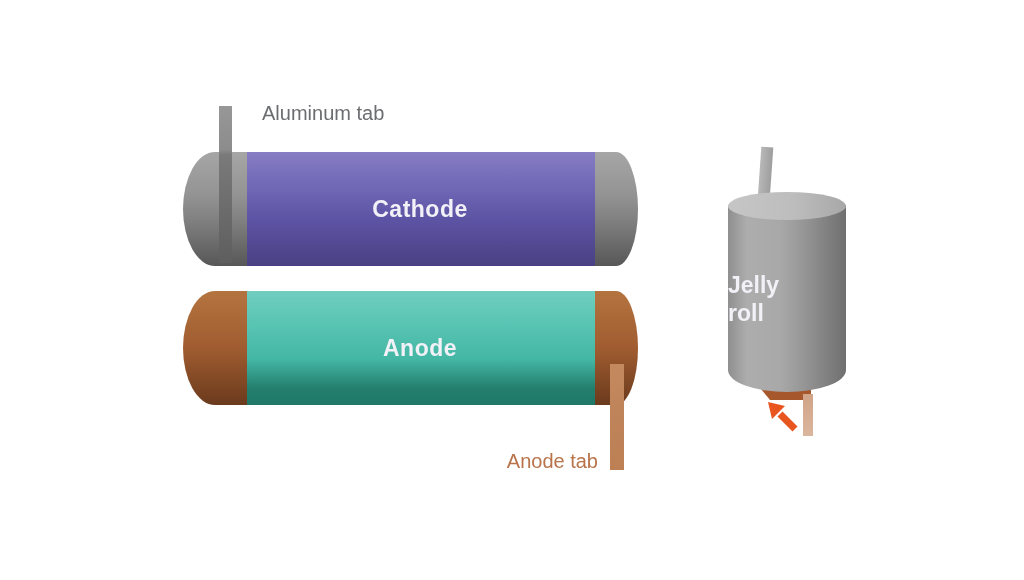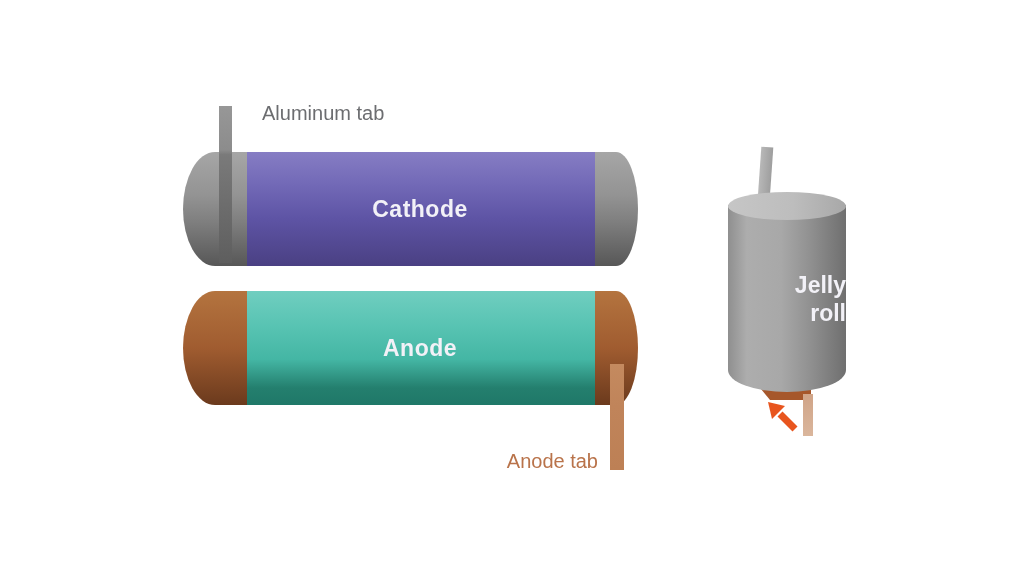--- a/index.html
+++ b/index.html
@@ -100,21 +100,21 @@
     z-index:2;
   }
   .jelly-ellipse{
     position:absolute;left:728px;top:192px;width:118px;height:28px;
     border-radius:50%;
     background:linear-gradient(to right,#c6c6c6 0%,#bdbdbd 55%,#a8a8a8 100%);
     z-index:4;
   }
   .jelly-label{
     position:absolute;left:728px;top:271px;width:118px;
-    text-align:right;color:#f2f1f7;font-weight:bold;font-size:23px;line-height:28px;
+    text-align:left;color:#f2f1f7;font-weight:bold;font-size:23px;line-height:28px;
     z-index:5;
   }
   .jelly-arrow{
     position:absolute;left:765px;top:399px;width:36px;height:36px;z-index:6;
   }
 
   .txt{white-space:pre;}
 </style>
 </head>
 <body>

